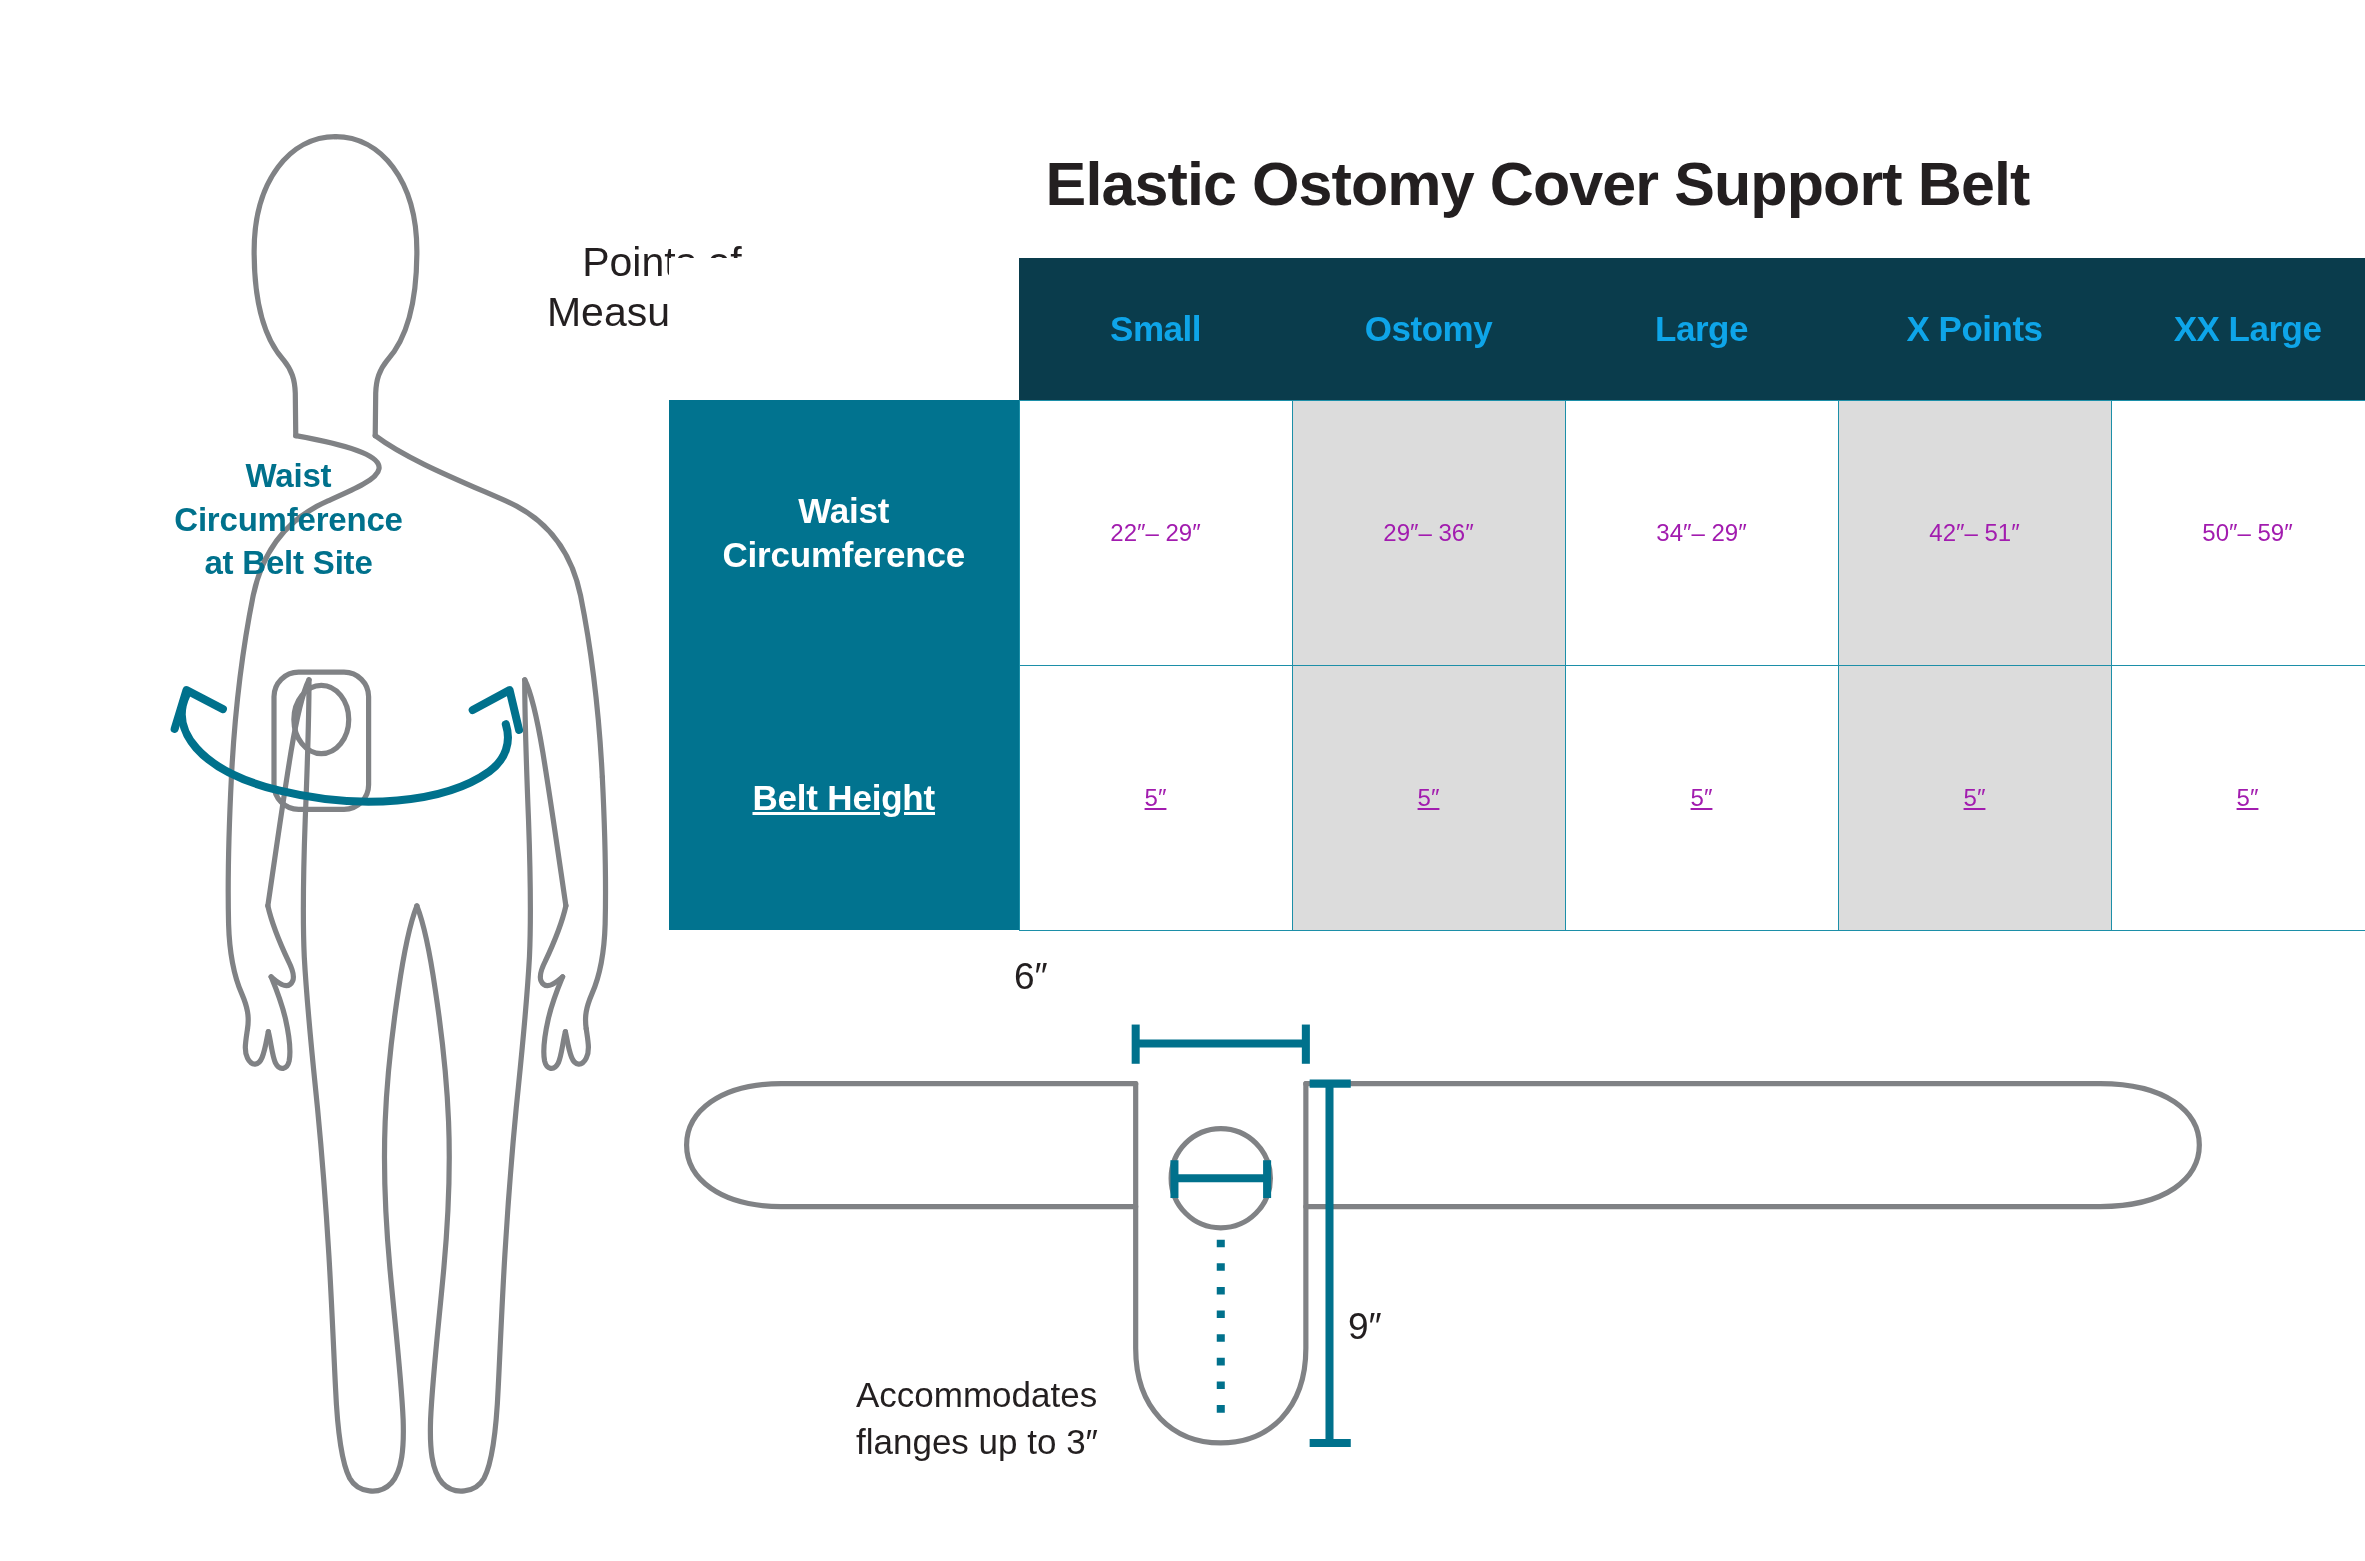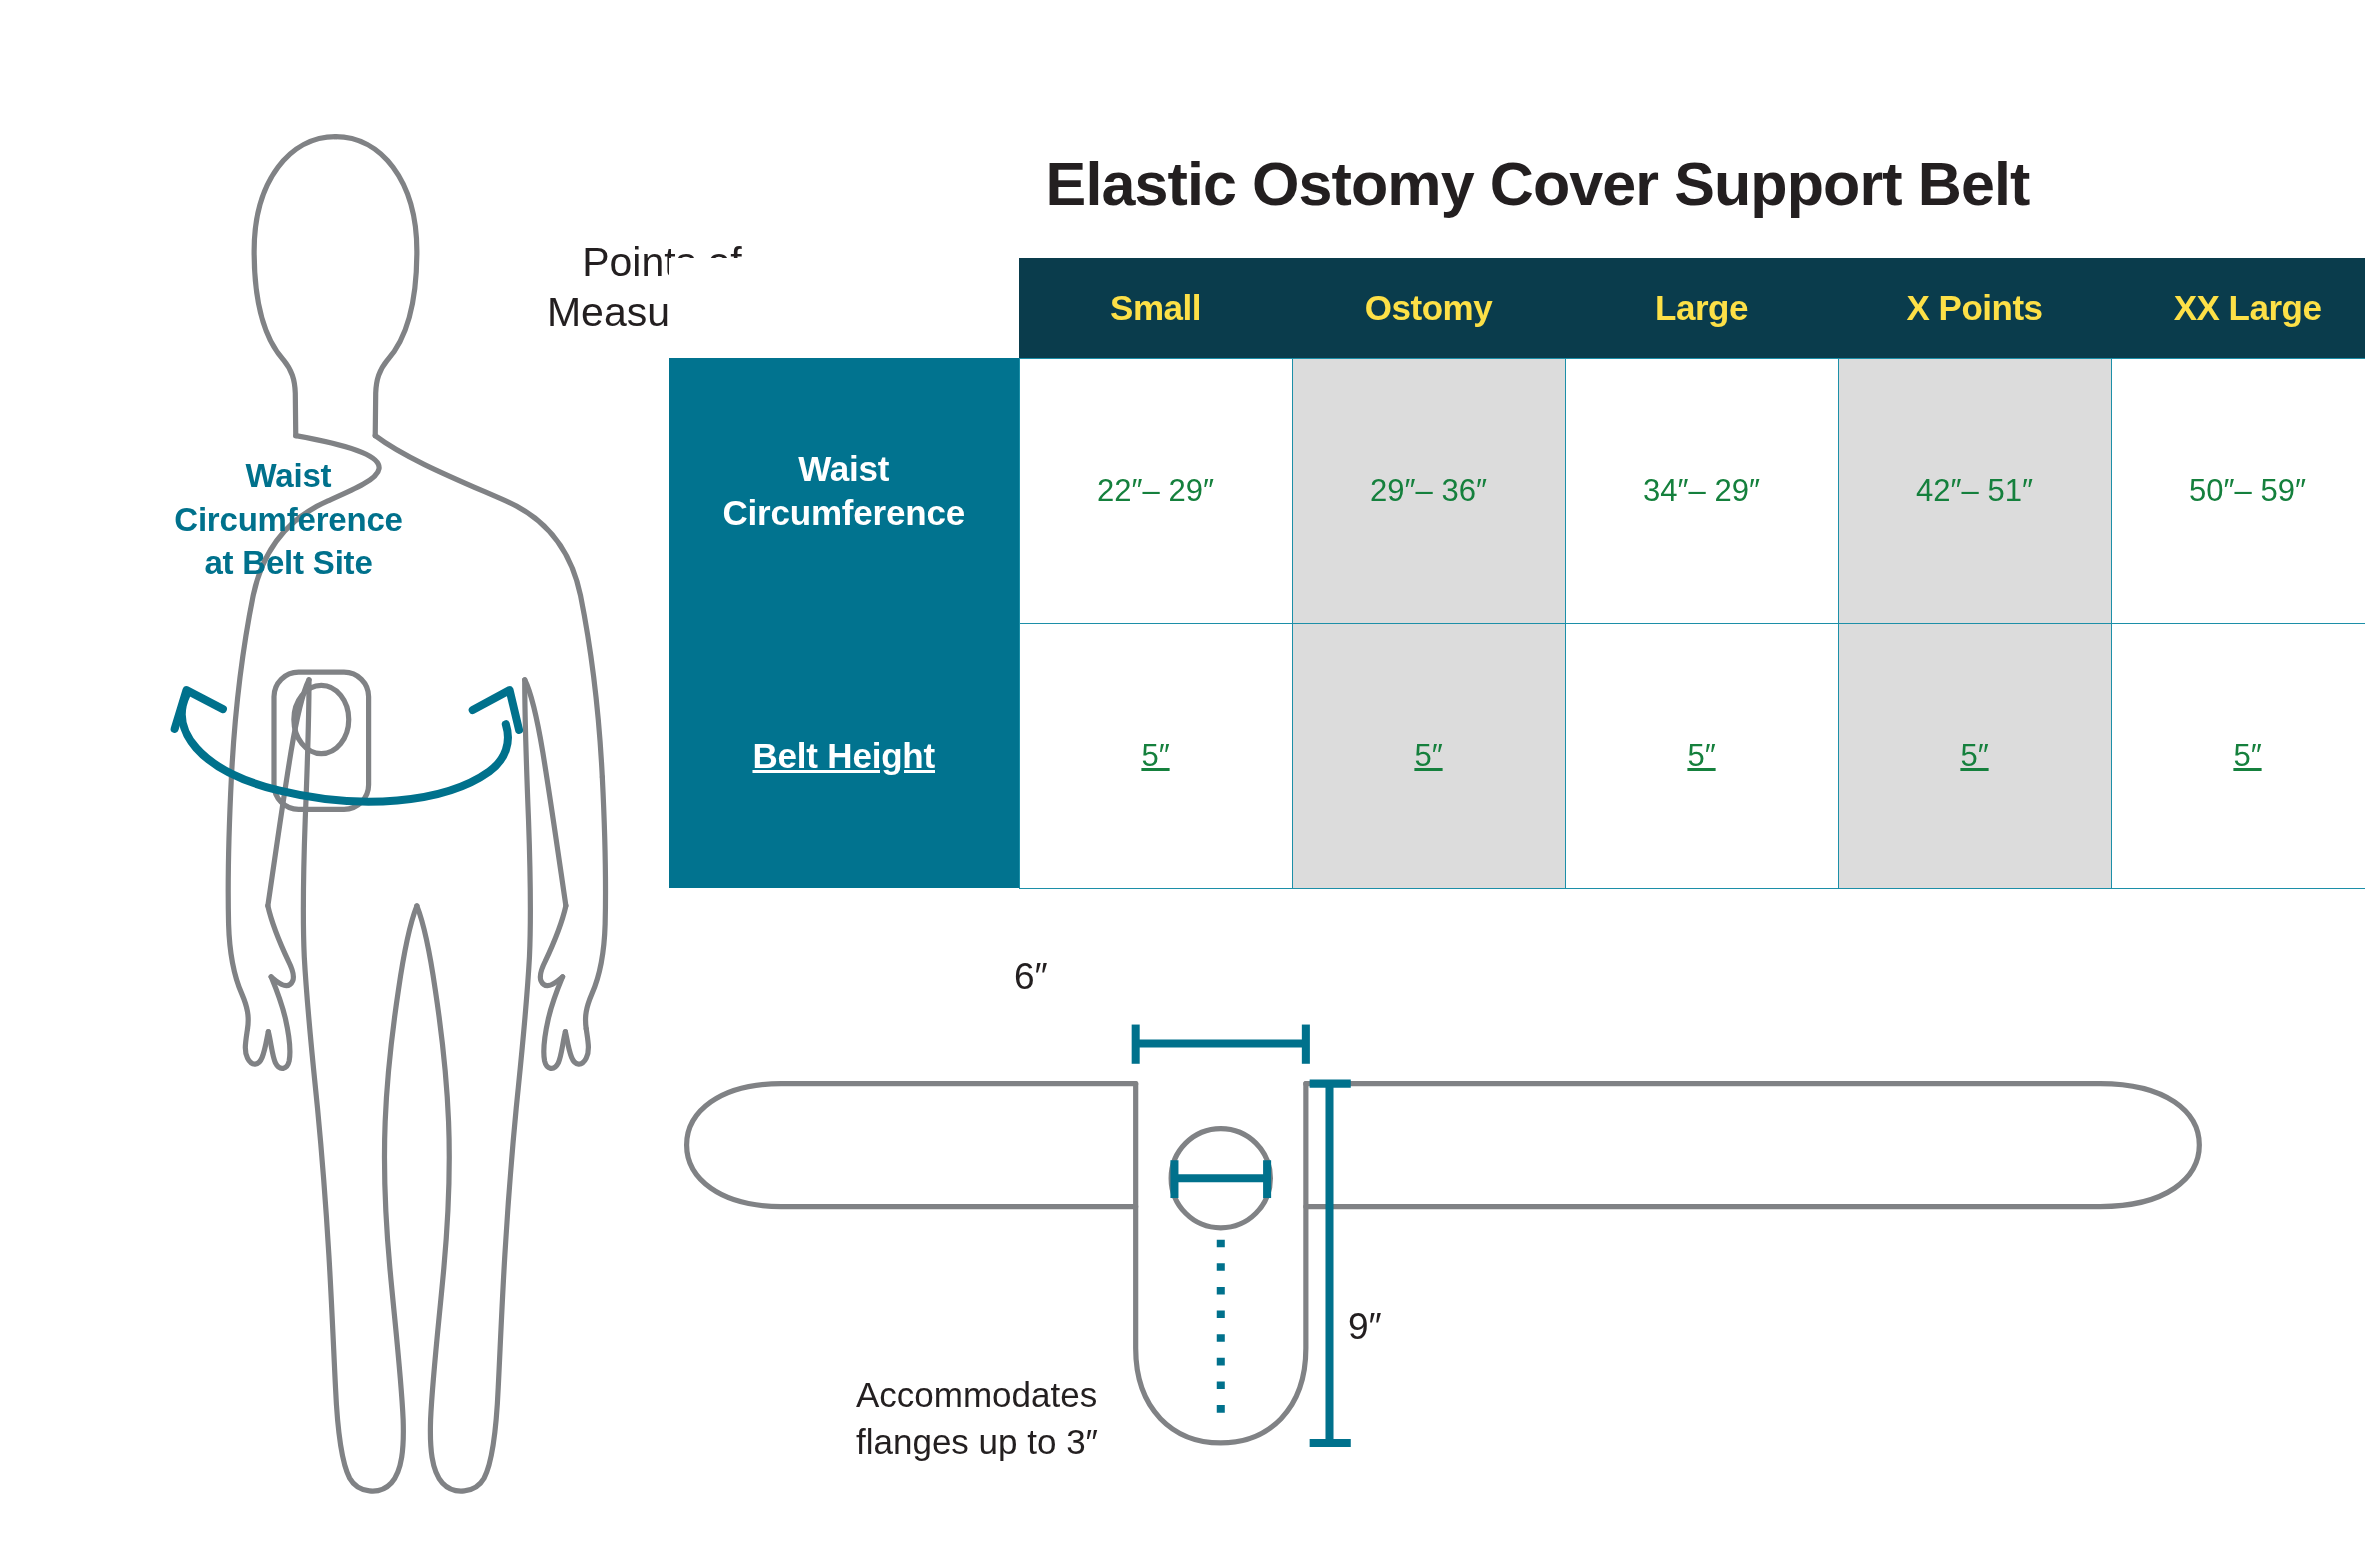--- a/index.html
+++ b/index.html
@@ -65,39 +65,39 @@
     left:669px; top:258px;
     width:1713px;
     border-collapse:collapse;
     table-layout:fixed;
   }
   #size-table col.label-col { width:350px; }
   #size-table col.size-col  { width:273px; }
 
   #size-table thead th {
     background:#0A3C4C;
-    color:#fde047;
+    color:#0ea5e9;
     font-size:35px;
     font-weight:bold;
     letter-spacing:-0.5px;
-    height:100px;
+    height:142px;
     vertical-align:middle;
     text-align:center;
     border:none;
   }
   #size-table thead th.corner-cell {
     background:#ffffff;
   }
 
   #size-table tbody td {
     text-align:center;
     vertical-align:middle;
     border:0.9px solid #1C8FA8;
-    font-size:31px;
-    color:#15803d;
+    font-size:24px;
+    color:#a21caf;
     background:#ffffff;
     letter-spacing:0px;
   }
   #size-table tbody td.rowlabel {
     background:#01738F;
     color:#ffffff;
     font-size:35px;
     font-weight:bold;
     line-height:1.24;
     border:none;

